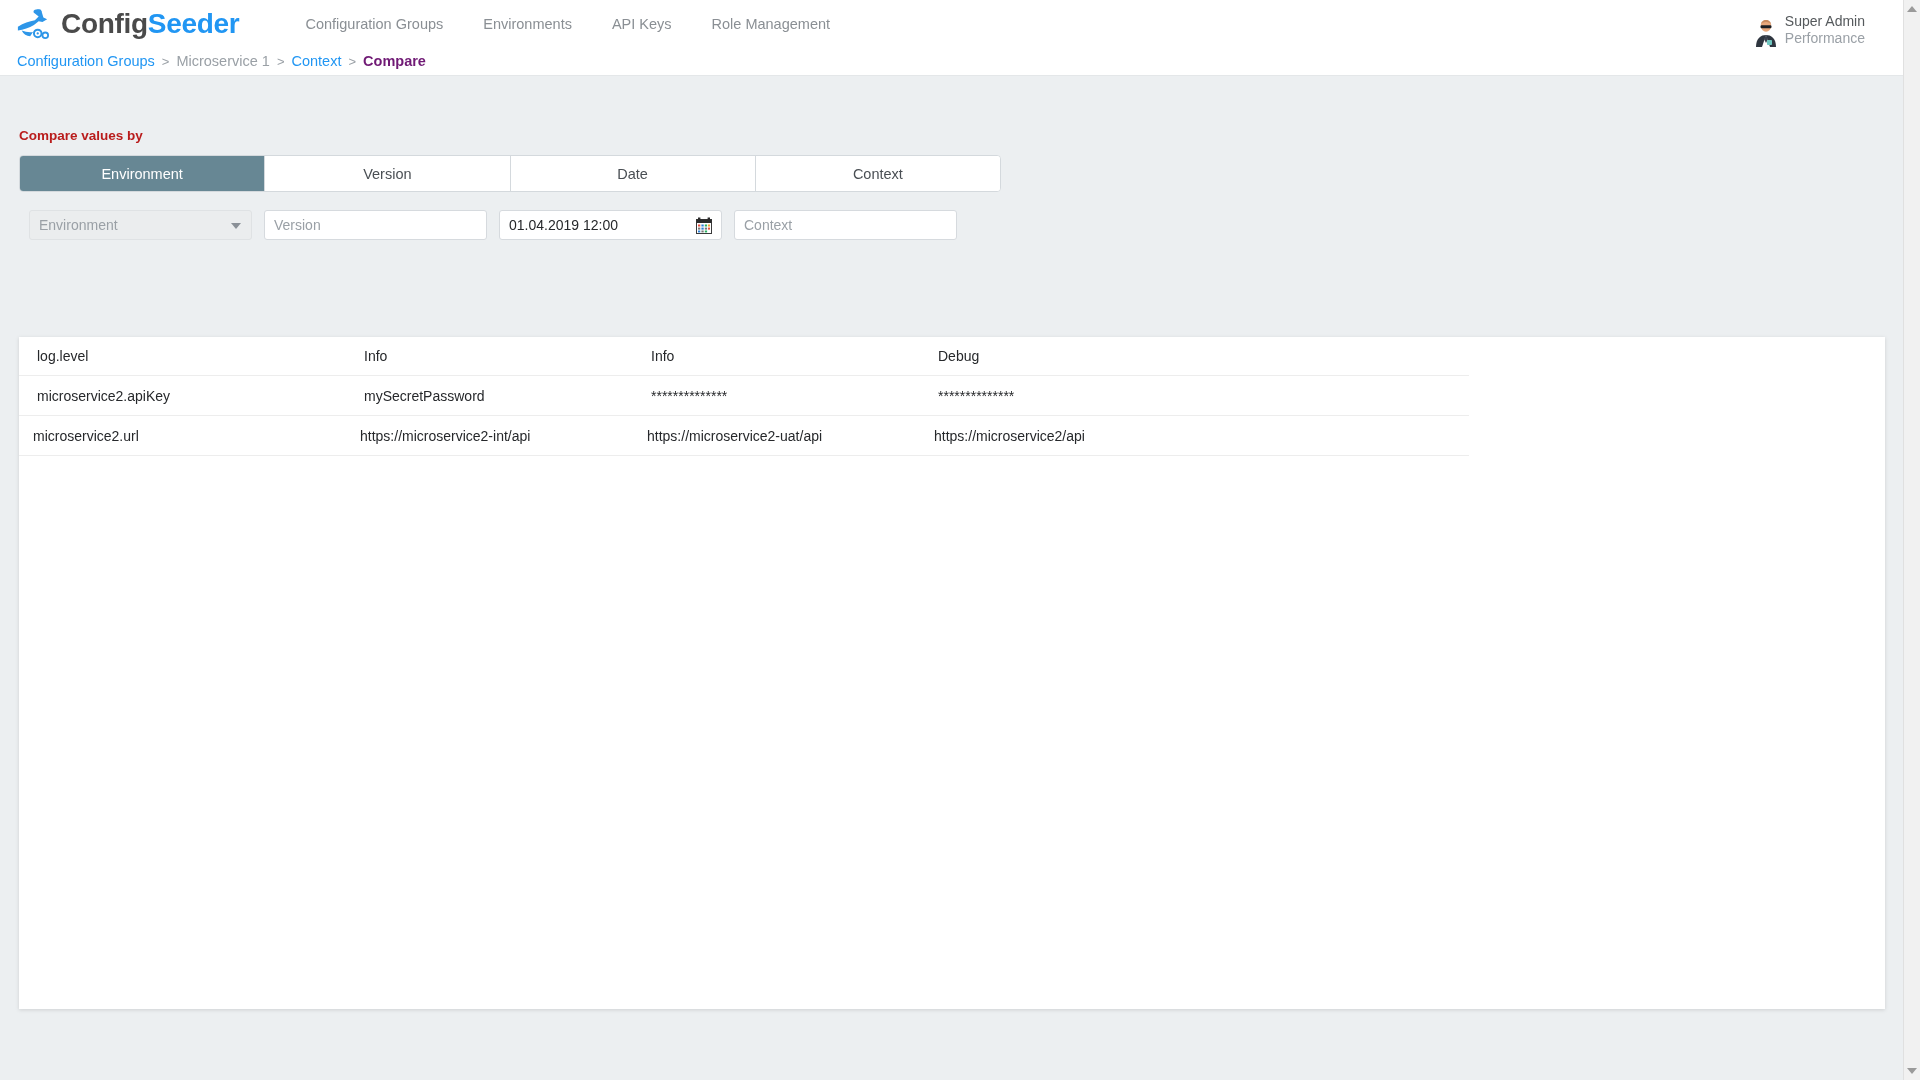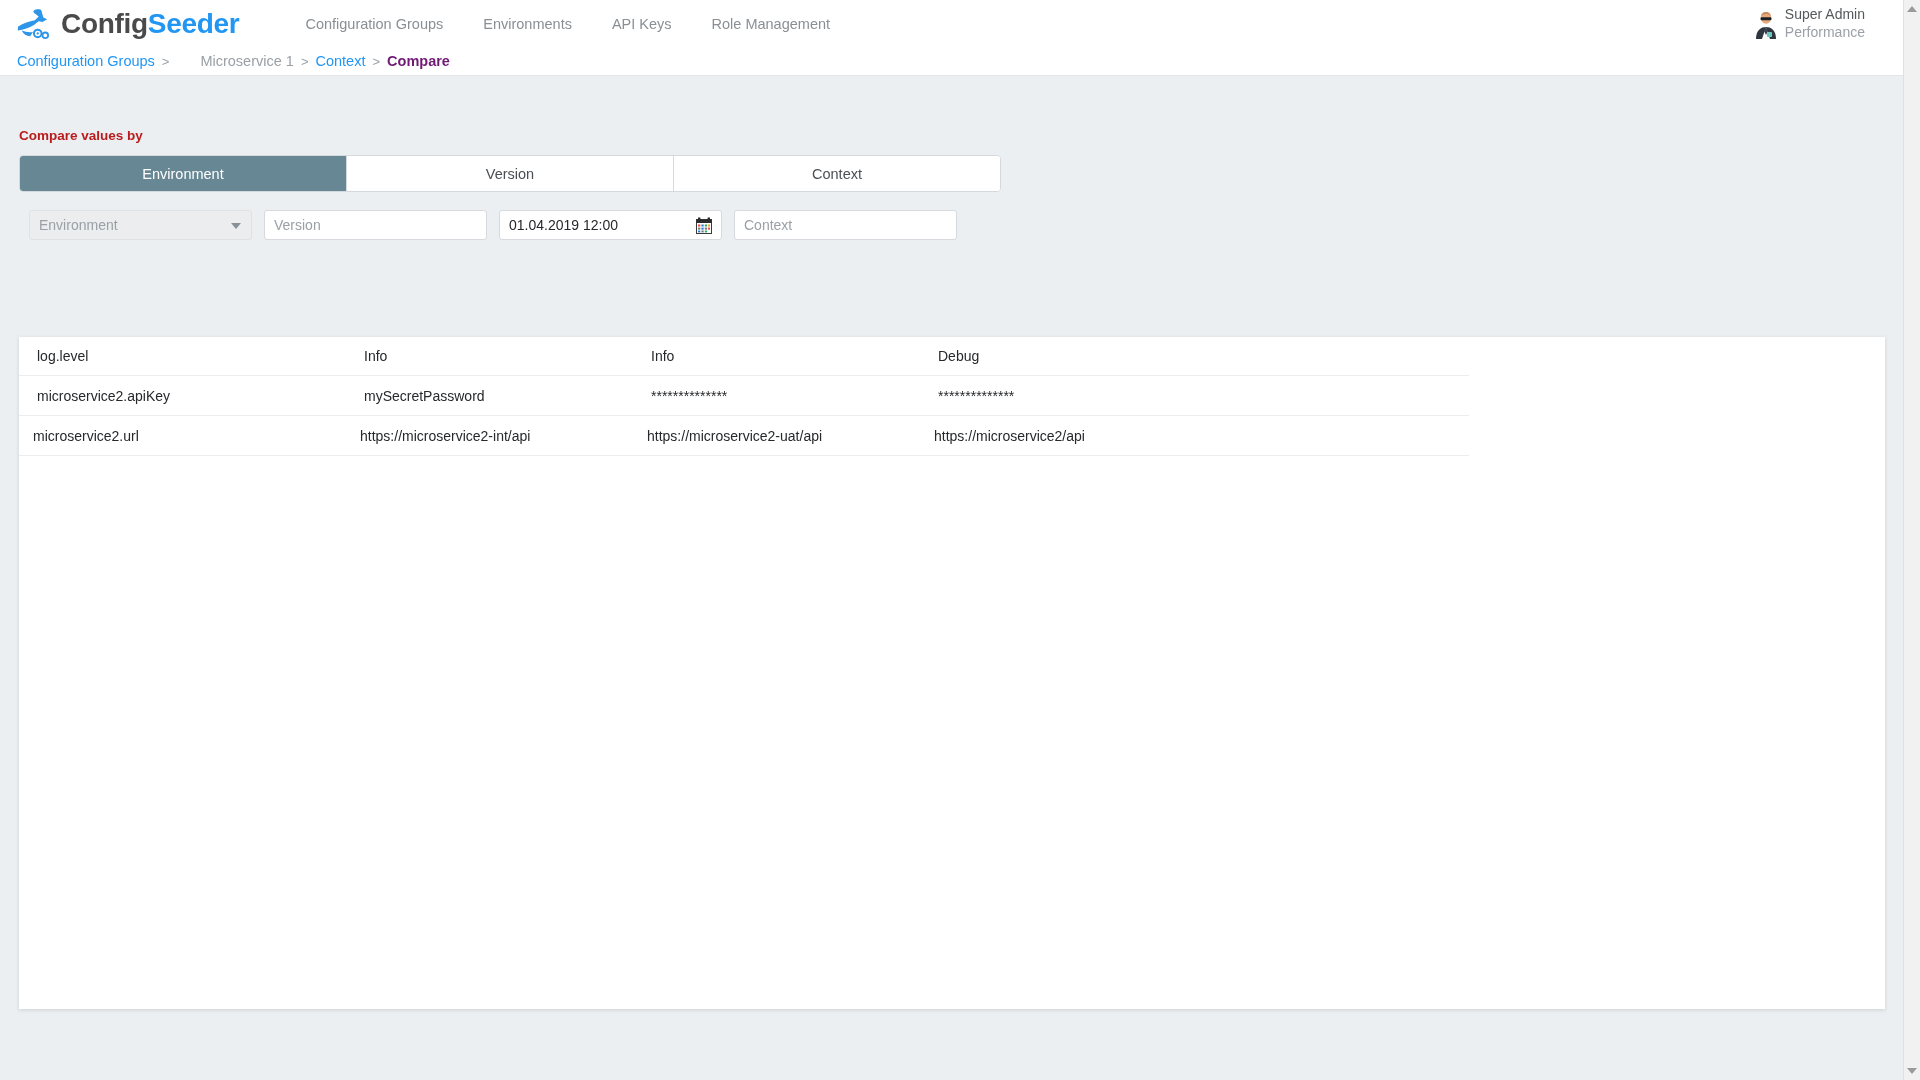--- a/index.html
+++ b/index.html
@@ -28,42 +28,42 @@
   .brand-seeder { color: #2196f3; }
 
   .nav-links { display: flex; align-items: center; margin-left: 46px; }
   .nav-link {
     color: #8a8f94; font-size: 14.5px; text-decoration: none;
     padding: 0 20px; white-space: nowrap; cursor: pointer;
   }
 
   .user-box {
     position: absolute; right: 38px; top: 0;
-    height: 47px; display: flex; align-items: center; gap: 4px;
+    height: 47px; display: flex; align-items: flex-end; gap: 4px;
   }
   .avatar {
     width: 30px; height: 30px; border-radius: 3px;
     position: relative; overflow: hidden; flex: none;
   }
   .user-names { display: flex; flex-direction: column; line-height: 1.22; }
   .user-name { font-size: 14px; color: #55595c; white-space: nowrap; }
   .user-role { font-size: 14px; color: #9aa0a6; white-space: nowrap; }
 
   
   .breadcrumb {
     position: absolute; top: 47px; left: 0;
     width: 1903px; height: 29px;
     background: #ffffff;
     display: flex; align-items: center;
     padding-left: 17px;
     font-size: 14.5px;
     border-bottom: 1px solid #e4e7e9;
   }
   .crumb-link { color: #2196f3; cursor: pointer; white-space: nowrap; }
-  .crumb-plain { color: #9aa0a6; white-space: nowrap; margin-left: 24px; }
+  .crumb-plain { color: #9aa0a6; white-space: nowrap; }
   .crumb-current { color: #701a75; font-weight: bold; white-space: nowrap; }
   .crumb-sep { color: #9aa0a6; margin: 0 7px; font-size: 13px; }
 
   
   .section-label {
     position: absolute; left: 19px; top: 128px;
     font-size: 13.5px; color: #b91c1c; font-weight: 600;
   }
 
   .tabs {
@@ -243,20 +243,21 @@
   <span class="crumb-link">Context</span>
   <span class="crumb-sep">&gt;</span>
   <span class="crumb-current">Compare</span>
 </div>
 
 <div class="section-label">Compare values by</div>
 
 <div class="tabs">
   <div class="tab active">Environment</div>
   <div class="tab">Version</div>
+  <div class="tab">Date</div>
   <div class="tab">Context</div>
 </div>
 
 <div class="field-row">
   <div class="field w-env disabled">
     <span class="ph">Environment</span>
     <span class="caret"></span>
   </div>
   <div class="field w-ver">
     <span class="ph">Version</span>

